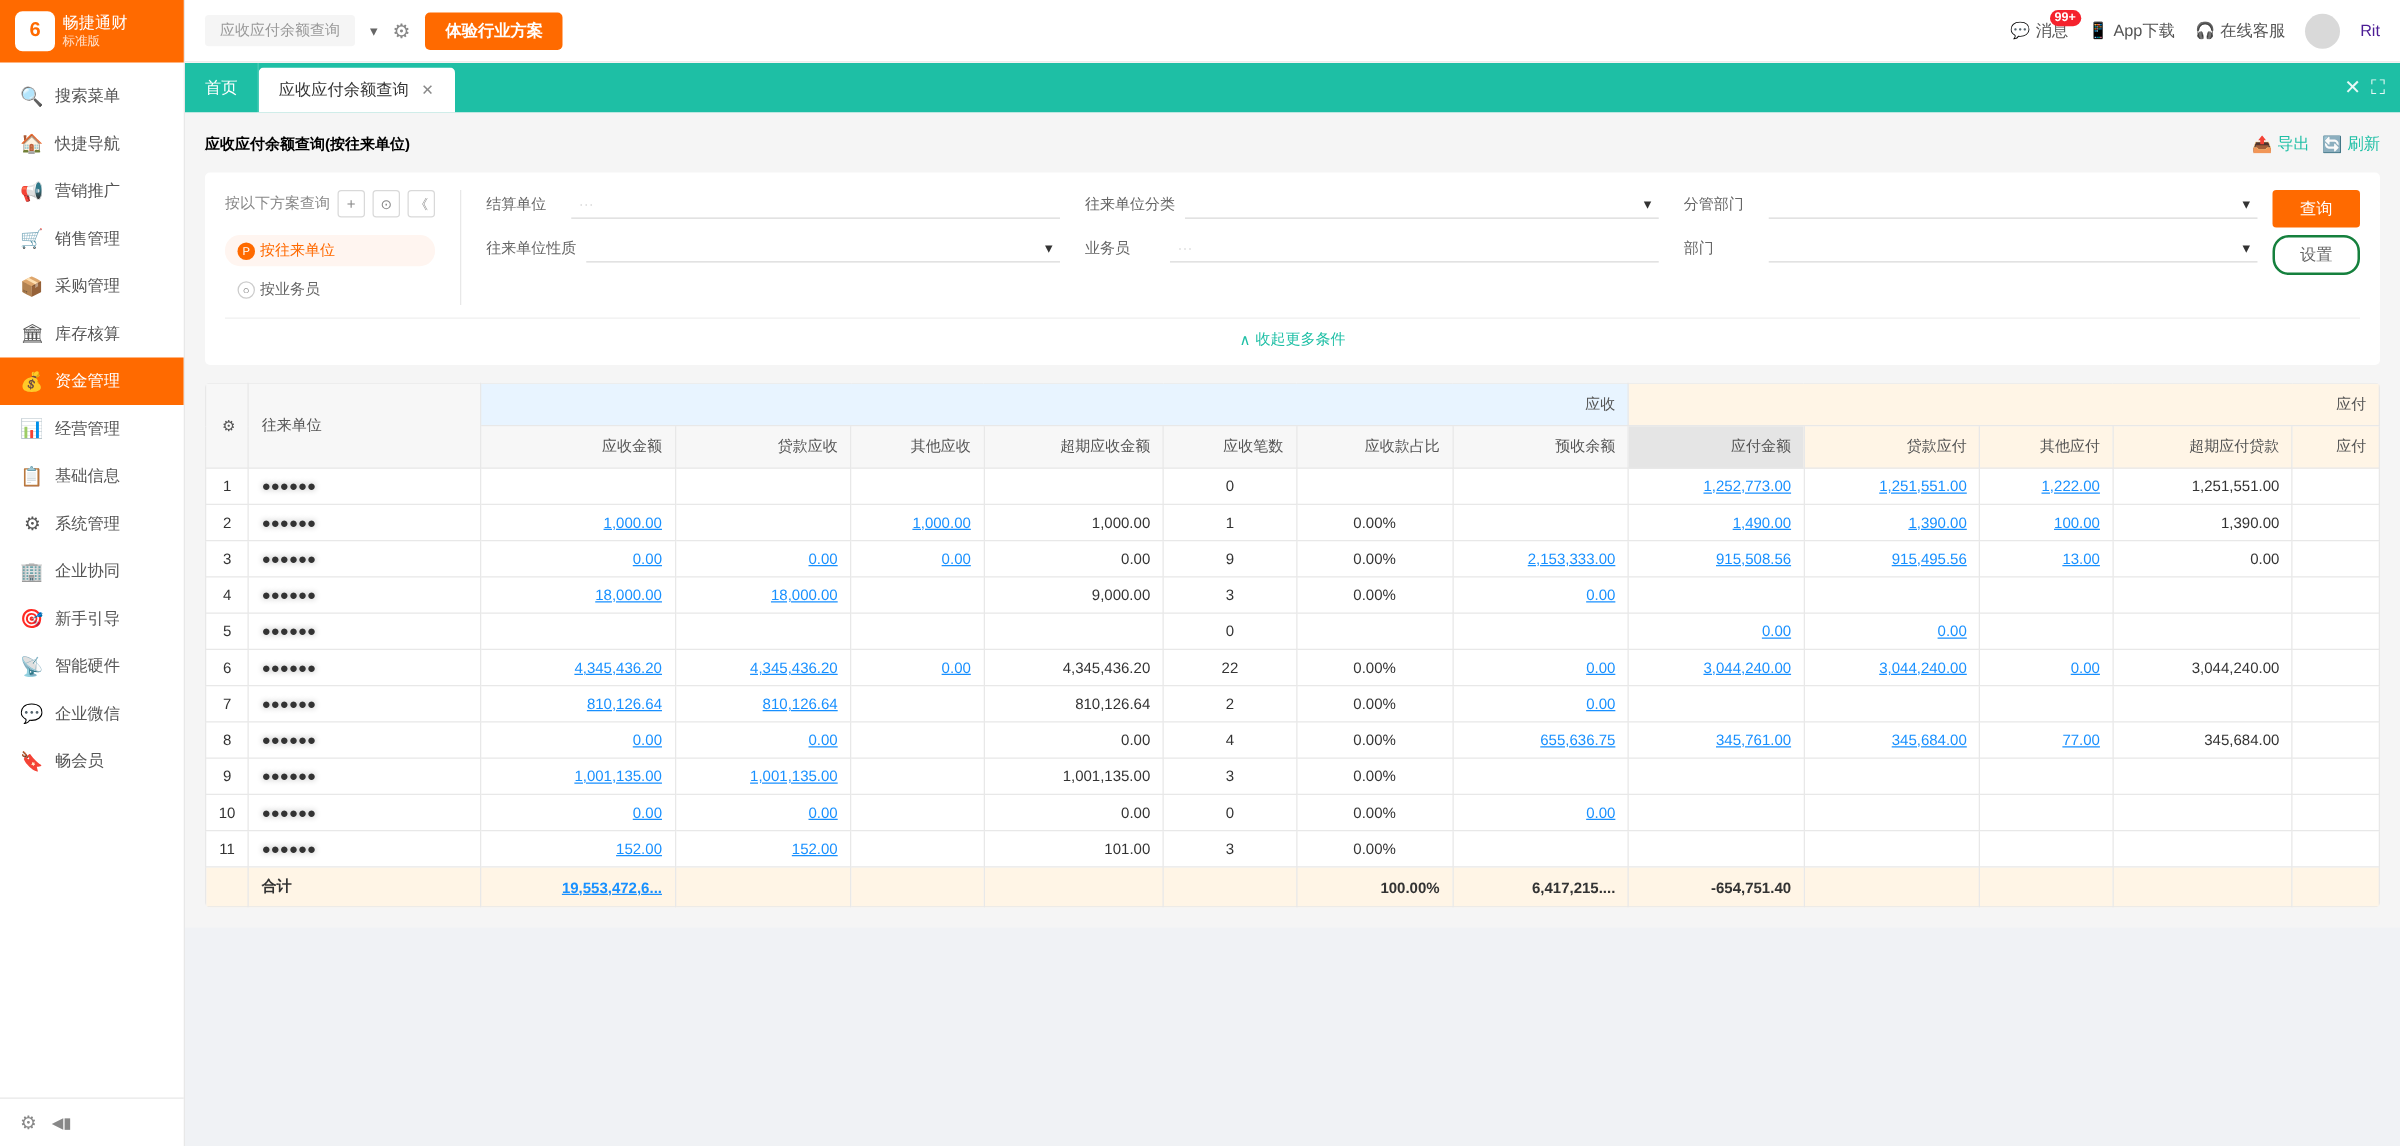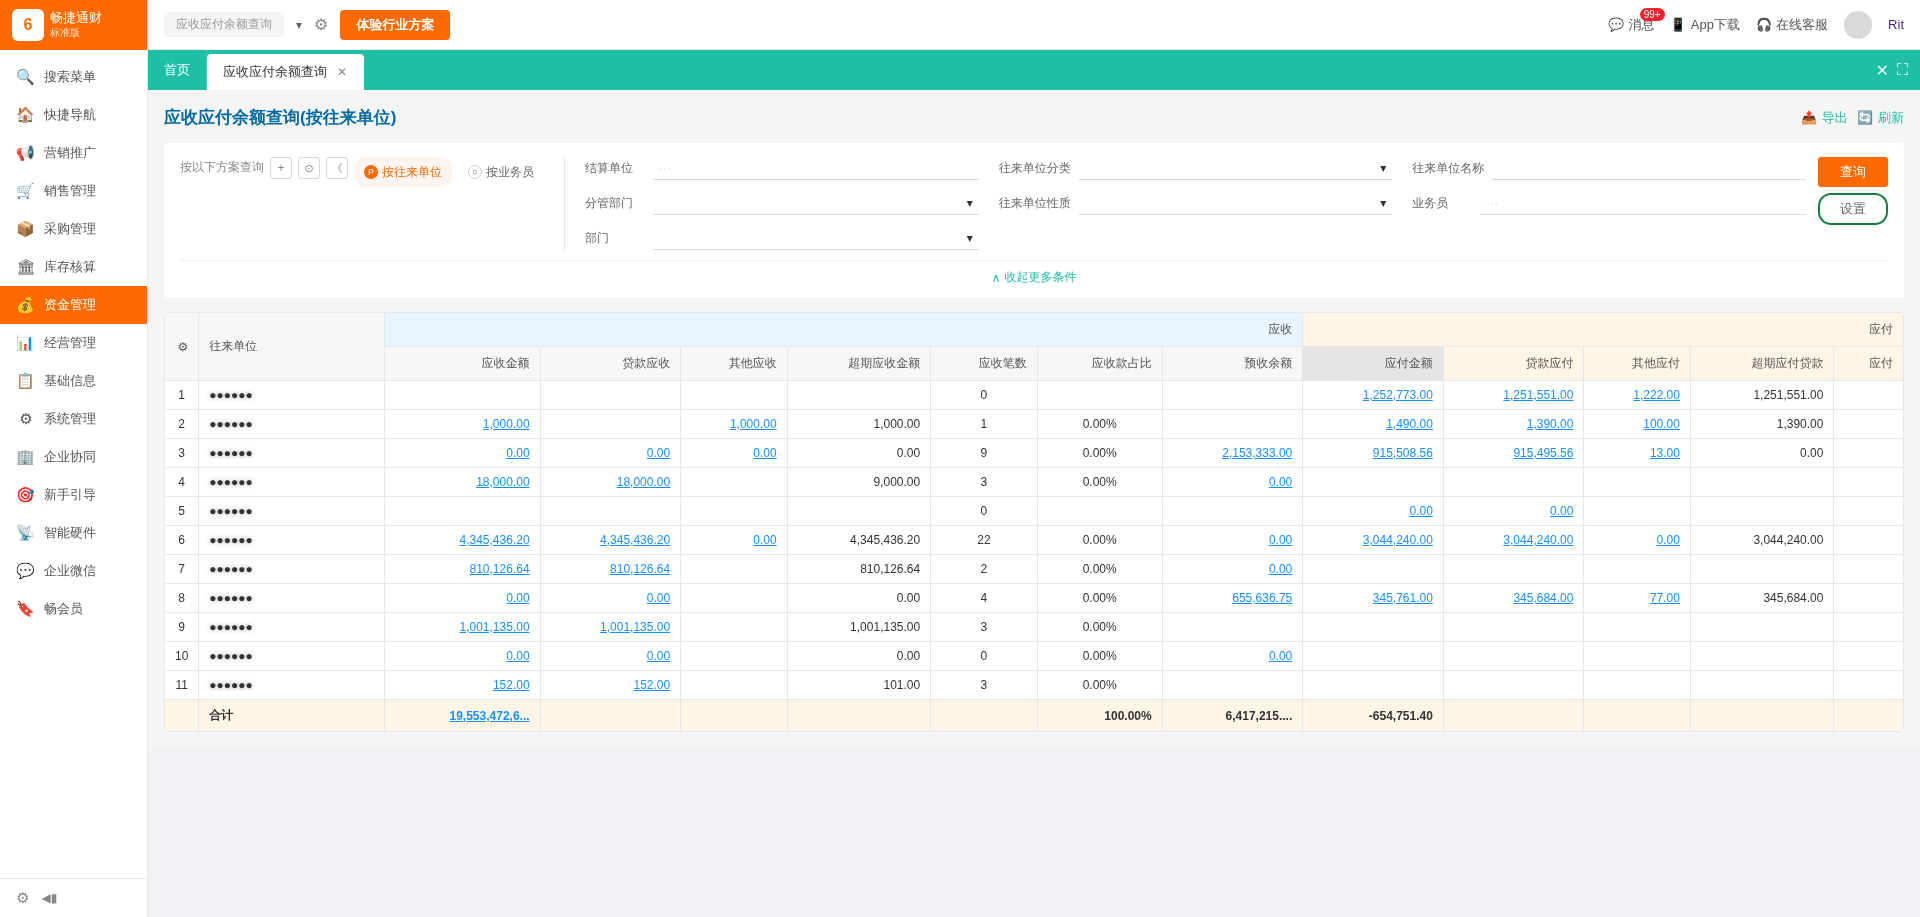--- a/index.html
+++ b/index.html
@@ -36,21 +36,21 @@
     }
     .header-breadcrumb { font-size: 12px; color: #999; background: #f5f5f5; padding: 4px 12px; border-radius: 3px; }
     .header-dropdown-btn { display: flex; align-items: center; gap: 4px; cursor: pointer; color: #666; }
     .header-gear { color: #888; cursor: pointer; font-size: 16px; }
     .header-promo-btn {
       background: #ff6a00; color: #fff; border: none; padding: 6px 16px;
       border-radius: 4px; cursor: pointer; font-size: 13px; font-weight: bold;
     }
     .header-right { margin-left: auto; display: flex; align-items: center; gap: 16px; }
     .header-msg { position: relative; display: flex; align-items: center; gap: 4px; color: #555; cursor: pointer; font-size: 13px; }
-    .header-badge { position: absolute; top: -8px; right: -10px; background: #f5222d; color: #fff; border-radius: 10px; font-size: 10px; padding: 1px 4px; }
+    .header-badge { position: absolute; top: -8px; right: -10px; background: #f5222d; color: #fff; border-radius: 10px; font-size: 10px; padding: 1px 4px; font-weight: bold; }
     .header-app { display: flex; align-items: center; gap: 4px; color: #555; cursor: pointer; font-size: 13px; }
     .header-service { display: flex; align-items: center; gap: 4px; color: #555; cursor: pointer; font-size: 13px; }
     .header-avatar { width: 28px; height: 28px; background: #d9d9d9; border-radius: 50%; }
     .header-username { color: #4c1d95; font-size: 13px; cursor: pointer; }
 
     
     .main {
       margin-left: 148px; padding-top: 50px; min-height: 100vh;
     }
 
@@ -66,29 +66,29 @@
     .tab-item.active { background: #fff; color: #333; border-radius: 4px 4px 0 0; margin-top: 4px; height: 36px; }
     .tab-close { color: #888; font-size: 12px; margin-left: 4px; }
     .tab-right { margin-left: auto; display: flex; align-items: center; gap: 8px; padding-right: 12px; }
     .tab-icon-btn { color: rgba(255,255,255,0.9); cursor: pointer; font-size: 16px; }
 
     
     .page-content { background: #f5f5f5; padding: 16px; }
 
     
     .page-header { display: flex; align-items: center; justify-content: space-between; margin-bottom: 14px; }
-    .page-title { font-size: 17px; font-weight: bold; color: #0369a1; }
+    .page-title { font-size: 12px; font-weight: bold; color: #000000; }
     .page-actions { display: flex; gap: 10px; align-items: center; }
     .btn-export { display: flex; align-items: center; gap: 4px; color: #1ebfa5; cursor: pointer; font-size: 13px; }
     .btn-refresh { display: flex; align-items: center; gap: 4px; color: #1ebfa5; cursor: pointer; font-size: 13px; }
 
     
     .filter-area { background: #fff; border-radius: 4px; padding: 14px 16px 10px; margin-bottom: 14px; }
     .filter-top { display: flex; align-items: flex-start; gap: 12px; margin-bottom: 0; }
-    .filter-schemes { display: flex; flex-direction: row; gap: 6px; min-width: 110px; }
+    .filter-schemes { display: flex; flex-direction: column; gap: 6px; min-width: 110px; }
     .filter-scheme-label { font-size: 12px; color: #888; margin-bottom: 2px; }
     .filter-add-btn { width: 22px; height: 22px; border: 1px solid #d9d9d9; border-radius: 3px; display: flex; align-items: center; justify-content: center; cursor: pointer; color: #888; }
     .filter-scheme-item { display: flex; align-items: center; gap: 4px; padding: 4px 10px; cursor: pointer; border-radius: 12px; font-size: 12px; color: #ff6a00; background: #fff5f0; }
     .filter-scheme-item-circle { width: 16px; height: 16px; border-radius: 50%; background: #ff6a00; display: flex; align-items: center; justify-content: center; }
     .filter-scheme-item2 { display: flex; align-items: center; gap: 4px; padding: 4px 10px; cursor: pointer; border-radius: 12px; font-size: 12px; color: #666; }
 
     .filter-grid { flex: 1; display: grid; grid-template-columns: 1fr 1fr 1fr; gap: 12px 20px; }
     .filter-row { display: flex; align-items: center; gap: 8px; }
     .filter-label { color: #666; font-size: 12px; white-space: nowrap; min-width: 60px; }
     .filter-input { flex: 1; border: none; border-bottom: 1px solid #d9d9d9; padding: 4px 6px; font-size: 12px; outline: none; background: transparent; color: #333; }
@@ -286,24 +286,20 @@
           <div class="filter-row">
             <span class="filter-label">结算单位</span>
             <span class="filter-input-dots">···</span>
           </div>
           <div class="filter-row">
             <span class="filter-label">往来单位分类</span>
             <div class="filter-select">
               <span></span>
               <span>▾</span>
             </div>
-          </div>
-          <div class="filter-row">
-            <span class="filter-label">往来单位名称</span>
-            <input class="filter-input" type="text" value="" style="">
           </div>
 
           <div class="filter-row">
             <span class="filter-label">分管部门</span>
             <div class="filter-select">
               <span></span>
               <span>▾</span>
             </div>
           </div>
           <div class="filter-row">

